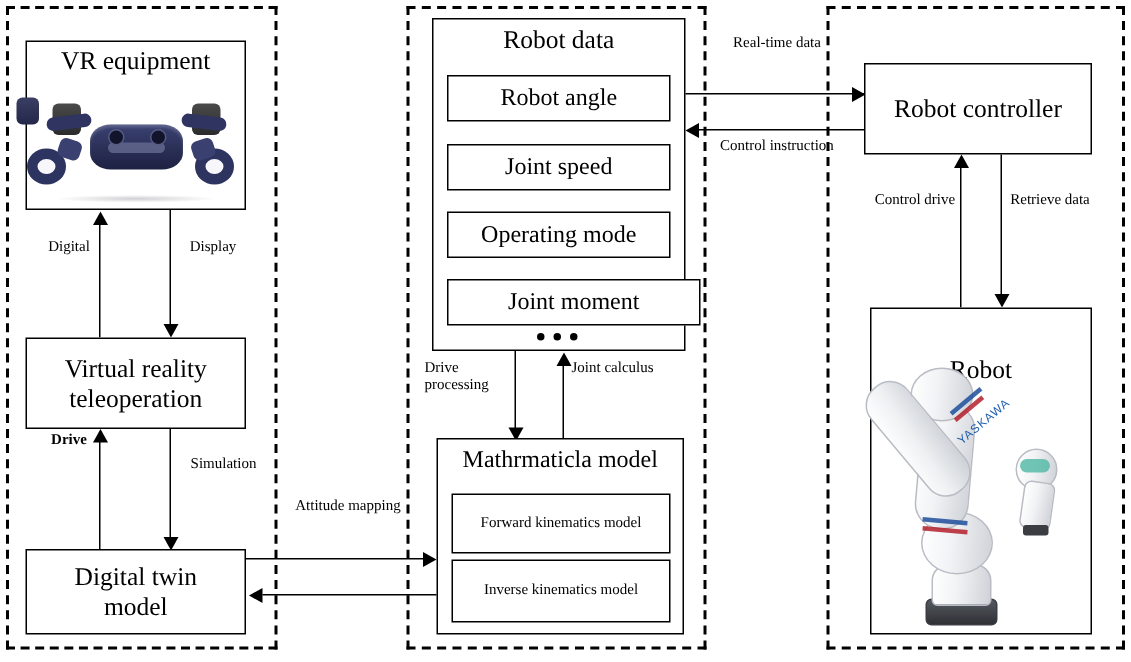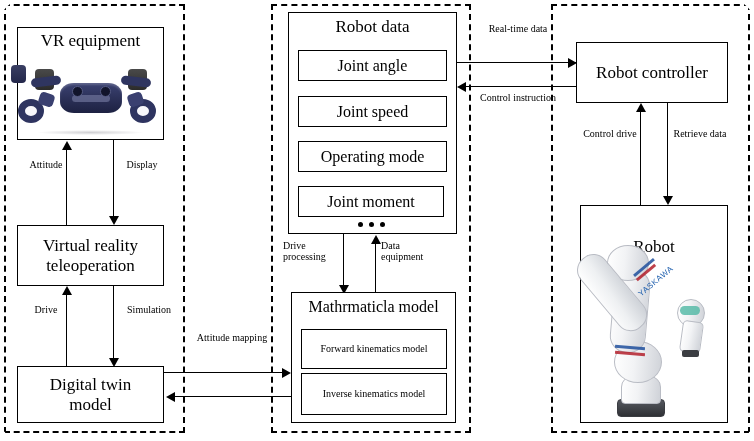--- a/index.html
+++ b/index.html
@@ -9,21 +9,20 @@
     background: #ffffff;
   }
   #canvas {
     position: relative;
     width: 754px;
     height: 441px;
     background: #ffffff;
     font-family: "Liberation Serif", "DejaVu Serif", serif;
     color: #000000;
     overflow: hidden;
-    border-radius: 23px;
   }
 
   
   .group {
     position: absolute;
     border: 2px dashed #000000;
     box-sizing: border-box;
     background: transparent;
   }
 
@@ -331,71 +330,71 @@
       <div class="ctrl r">
         <div class="ring"></div>
           <div class="hand"></div>
       </div>
       <div class="shadow"></div>
     </div>
   </div>
 
   <div class="ln-v" style="left:66px; top:149px; height:76px;"></div>
   <div class="arrow up" style="left:61.5px; top:141px;"></div>
-  <div class="elabel t15" style="left:22px; top:160px; width:48px;">Attitude</div>
+  <div class="elabel t15" style="left:22px; top:160px; width:48px;">Digital</div>
 
   <div class="ln-v" style="left:113px; top:140px; height:77px;"></div>
   <div class="arrow down" style="left:108.5px; top:216px;"></div>
   <div class="elabel t15" style="left:116px; top:160px; width:52px;">Display</div>
 
   <div class="box t18" style="left:17px; top:225px; width:147px; height:61px;">
     <div style="padding:0 10px;">Virtual reality teleoperation</div>
   </div>
 
   <div class="ln-v" style="left:66px; top:294px; height:72px;"></div>
   <div class="arrow up" style="left:61.5px; top:286px;"></div>
-  <div class="elabel t15" style="left:25px; top:305px; width:42px;">Drive</div>
+  <div class="elabel t15" style="left:25px; top:289px; width:42px;font-weight:bold;">Drive</div>
 
   <div class="ln-v" style="left:113px; top:286px; height:73px;"></div>
   <div class="arrow down" style="left:108.5px; top:358px;"></div>
   <div class="elabel t15" style="left:116px; top:305px; width:66px;">Simulation</div>
 
   <div class="box t18" style="left:17px; top:366px; width:147px; height:57px;">
     <div style="padding:0 10px;">Digital twin model</div>
   </div>
 
   <div class="box top-label t18" style="left:288px; top:12px; width:169px; height:222px;">
     <div class="box-title" style="top:5px;">Robot data</div>
   </div>
 
   <div class="box t16" style="left:298px; top:50px; width:149px; height:31px;">
-    <div>Joint angle</div>
+    <div>Robot angle</div>
   </div>
   <div class="box t16" style="left:298px; top:96px; width:149px; height:31px;">
     <div>Joint speed</div>
   </div>
   <div class="box t16" style="left:298px; top:141px; width:149px; height:31px;">
     <div>Operating mode</div>
   </div>
-  <div class="box t16" style="left:298px; top:186px; width:146px; height:31px;">
+  <div class="box t16" style="left:298px; top:186px; width:169px; height:31px;">
     <div>Joint moment</div>
   </div>
   <div class="dots" style="left:358px; top:222px;">
     <i></i>
       <i></i>
       <i></i>
   </div>
 
   <div class="ln-v" style="left:343px; top:234px; height:52px;"></div>
   <div class="arrow down" style="left:338.5px; top:285px;"></div>
   <div class="elabel multi t15" style="left:283px; top:241px; width:58px; text-align:left;">Drive processing</div>
 
   <div class="ln-v" style="left:375px; top:243px; height:50px;"></div>
   <div class="arrow up" style="left:370.5px; top:235px;"></div>
-  <div class="elabel multi t15" style="left:381px; top:241px; width:60px; text-align:left;">Data equipment</div>
+  <div class="elabel multi t15" style="left:381px; top:241px; width:60px; text-align:left;">Joint calculus</div>
 
   <div class="box top-label t18" style="left:291px; top:292px; width:165px; height:131px;">
     <div class="box-title" style="top:5px; font-size:16px;">Mathrmaticla model</div>
   </div>
 
   <div class="box t15" style="left:301px; top:329px; width:146px; height:40px;">
     <div style="padding:0 6px;">Forward kinematics model</div>
   </div>
   <div class="box t15" style="left:301px; top:373px; width:146px; height:42px;">
     <div style="padding:0 6px;">Inverse kinematics model</div>

